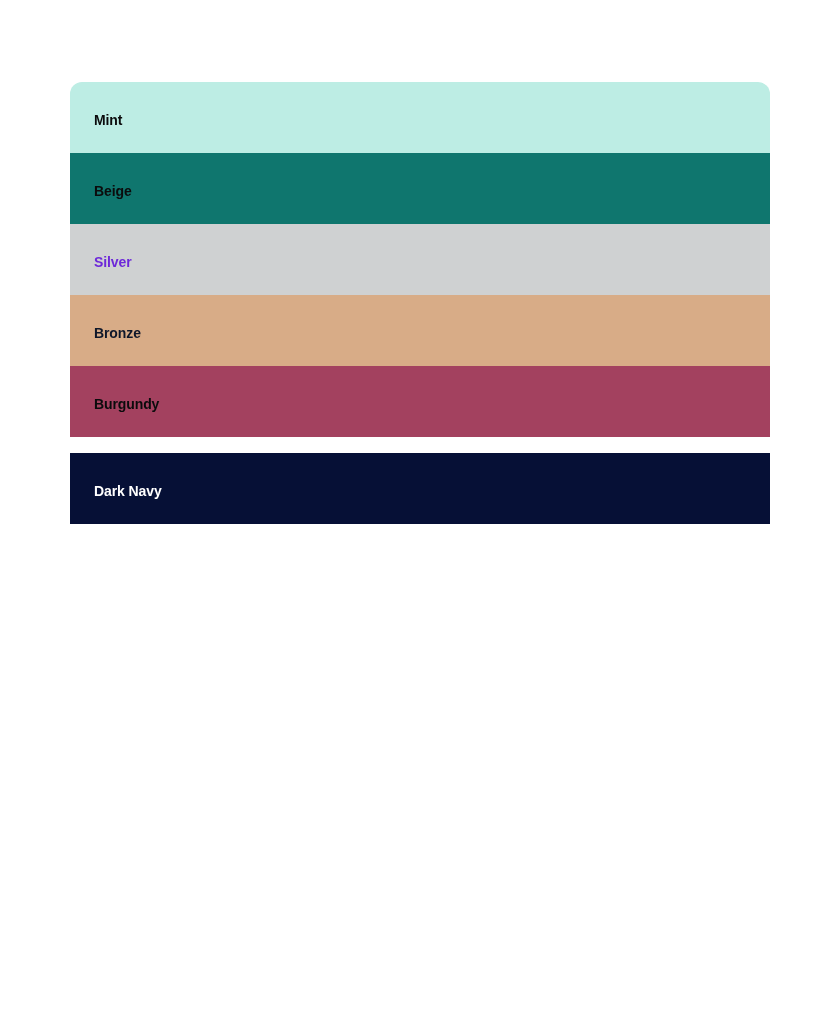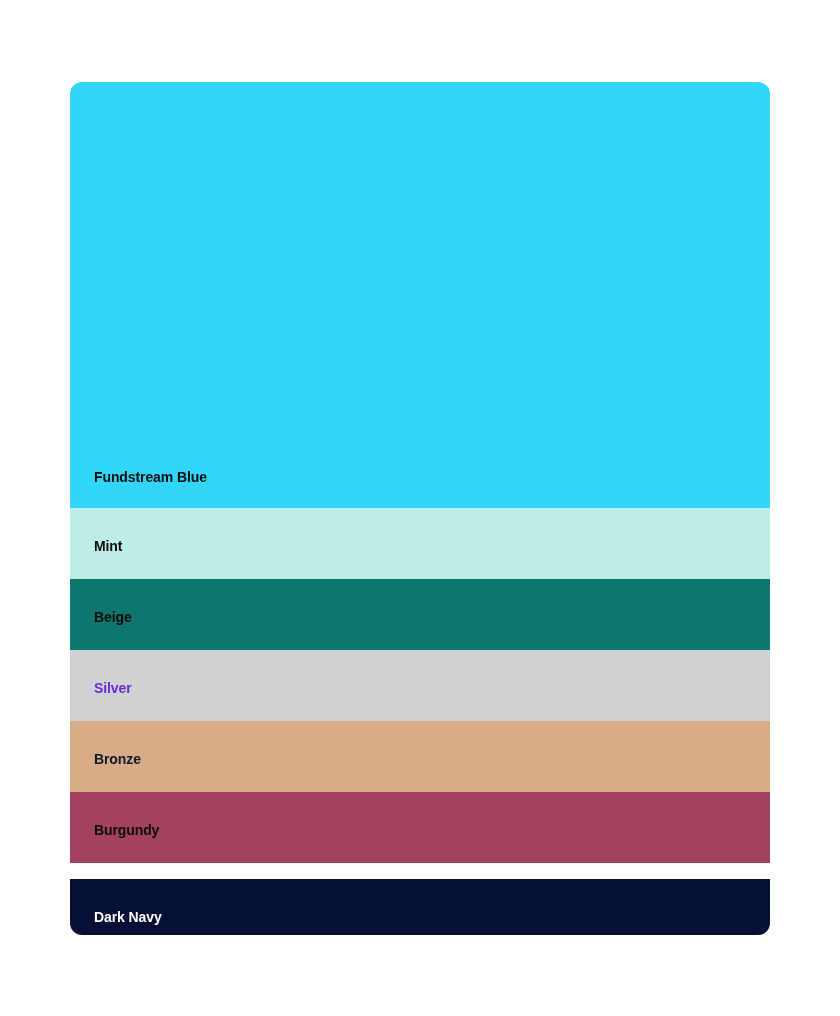--- a/index.html
+++ b/index.html
@@ -70,23 +70,20 @@
     position: absolute;
     left: 0;
     top: 31px;
   }
 </style>
 </head>
 <body>
 
 <div class="page">
   <div class="palette-card" id="palette-card">
-      <div class="swatch swatch-hero" style="background: rgb(51, 214, 251);">
-        <div class="swatch-label" style="color: rgb(11, 11, 12);">Fundstream Blue</div>
-      </div>
       <div class="swatch swatch-band" style="background: rgb(189, 237, 228);">
         <div class="swatch-label" style="color: rgb(11, 11, 12);">Mint</div>
       </div>
       <div class="swatch swatch-band" style="background: #0f766e;">
         <div class="swatch-label" style="color: rgb(11, 11, 12);">Beige</div>
       </div>
       <div class="swatch swatch-band" style="background: rgb(207, 209, 210);">
         <div class="swatch-label" style="color: #6d28d9;">Silver</div>
       </div>
       <div class="swatch swatch-band" style="background: rgb(216, 172, 135);">

